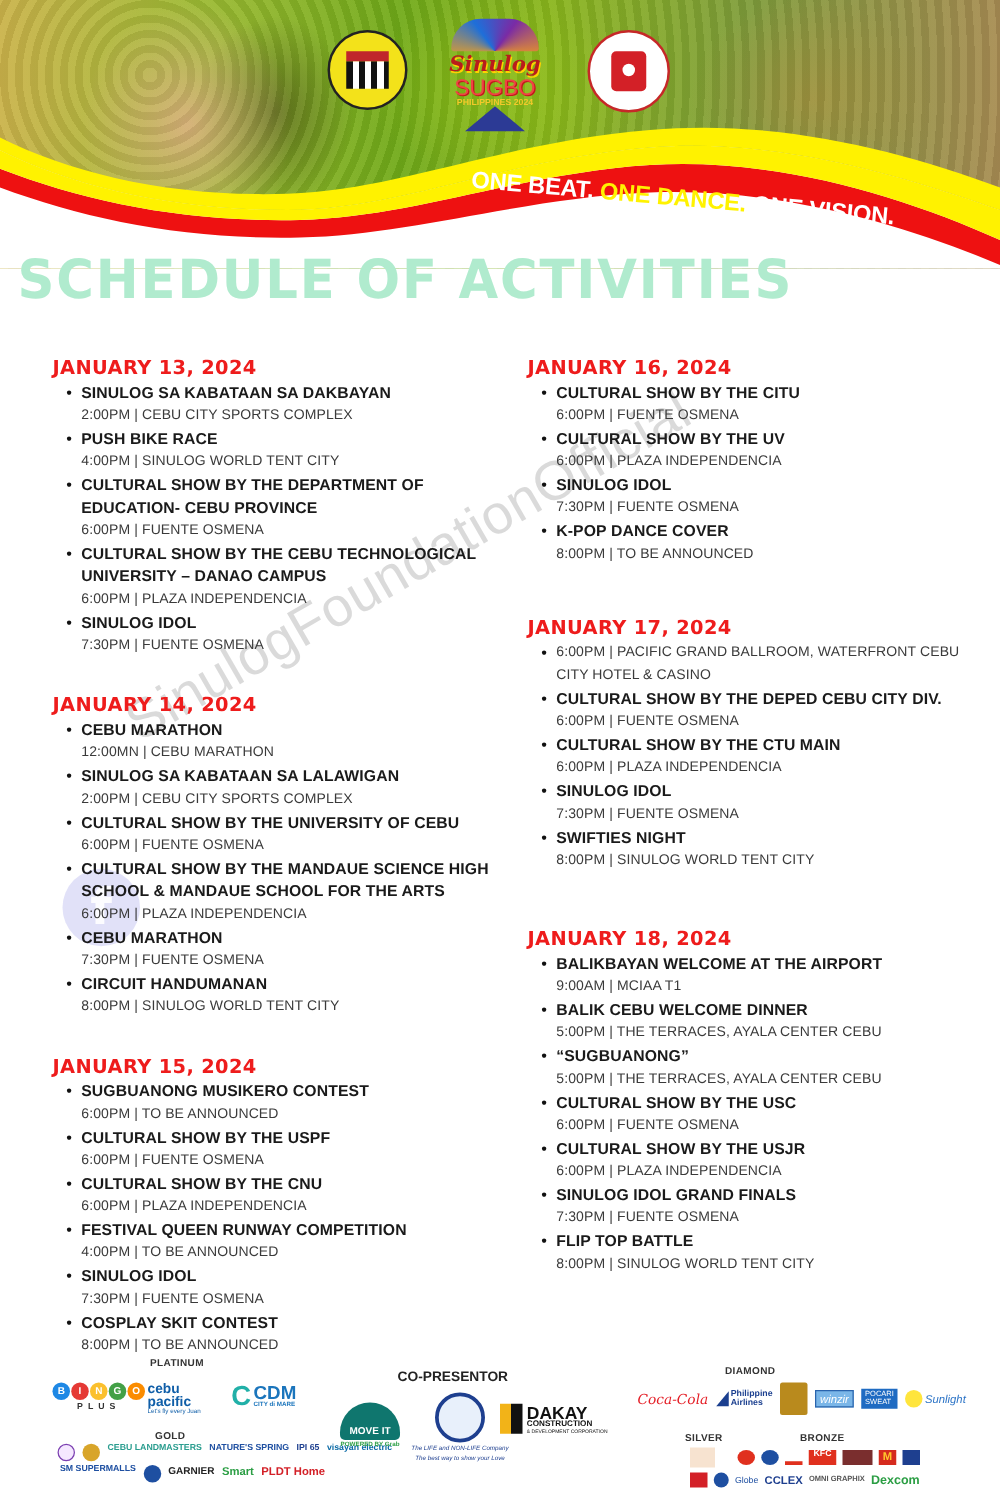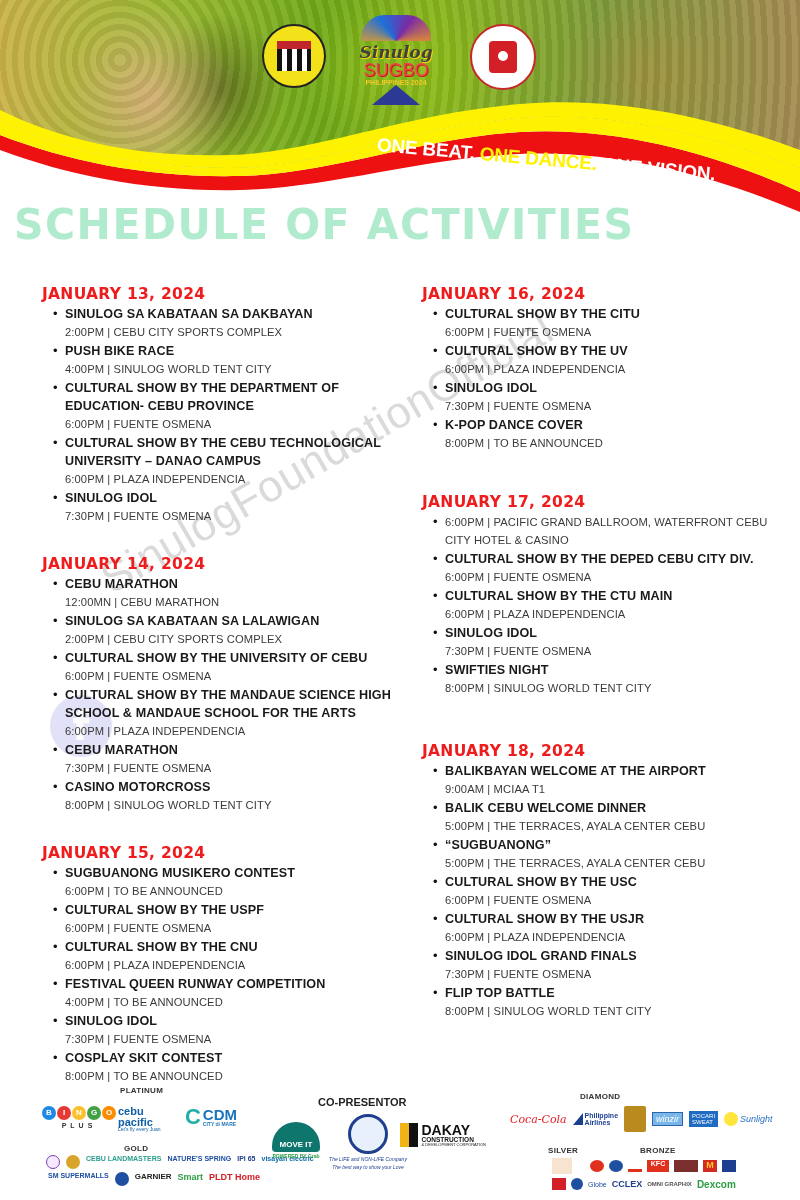--- a/index.html
+++ b/index.html
@@ -21,21 +21,21 @@
     content: ""; position: absolute; inset: 0;
     background: repeating-radial-gradient(circle at 120px 60px, rgba(255,255,200,0.08) 0 6px, rgba(0,0,0,0.05) 6px 12px);
   }
   .wave-svg { position: absolute; left: 0; top: 0; width: 800px; height: 215px; }
 
   .logo { position: absolute; display: flex; align-items: center; justify-content: center; border-radius: 50%; }
   .logo-cebu { left: 262px; top: 24px; width: 64px; height: 64px; background: #f3e21a; border: 2px solid #222; }
   .logo-cebu .inner { width: 34px; height: 30px; background:
       repeating-linear-gradient(90deg, #111 0 5px, #fff 5px 10px); border-top: 8px solid #c0262b; }
   .logo-sinulog { left: 355px; top: 10px; width: 82px; height: 100px; border-radius: 8px; flex-direction: column; }
-  .logo-sinulog .t1 { font-family: "DejaVu Serif", serif; font-weight: bold; font-style: italic; color: #404040; font-size: 17px; text-shadow: 1px 1px 0 #ffd200; line-height: 1; }
+  .logo-sinulog .t1 { font-family: "DejaVu Serif", serif; font-weight: bold; font-style: italic; color: #b91c1c; font-size: 17px; text-shadow: 1px 1px 0 #ffd200; line-height: 1; }
   .logo-sinulog .t2 { font-weight: normal; color: #ef4444; font-size: 18px; text-shadow: 1px 1px 0 #c4171d; line-height: 1; }
   .logo-sinulog .t3 { font-weight: bold; color: #f4c92a; font-size: 7px; line-height: 1.1; }
   .logo-sinulog .crown { width: 70px; height: 26px; border-radius: 40px 40px 4px 4px;
       background: conic-gradient(from 180deg at 50% 100%, #e61d2b, #f6a21a, #1e6fd9, #7a2ba5, #f6a21a, #e61d2b); margin-bottom: 3px; }
   .logo-sinulog .tri { width: 0; height: 0; border-left: 24px solid transparent; border-right: 24px solid transparent; border-bottom: 20px solid #2c3a95; margin-top: -2px; }
   .logo-found { left: 470px; top: 24px; width: 66px; height: 66px; background: #fff; border: 2px solid #c62828; }
   .logo-found .inner { width: 28px; height: 32px; background: #d32027; border-radius: 4px; position: relative; }
   .logo-found .inner::after { content: ""; position: absolute; left: 9px; top: 10px; width: 10px; height: 10px; background: #fff; border-radius: 50%; }
 
   .tagline { position: absolute; left: 378px; top: 134px; width: 380px; transform: rotate(5deg); transform-origin: 0 0;
@@ -194,21 +194,21 @@
         </li>
       <li class="event">
           <div class="ev-name">CULTURAL SHOW BY THE MANDAUE SCIENCE HIGH SCHOOL &amp; MANDAUE SCHOOL FOR THE ARTS</div>
           <div class="ev-detail">6:00PM | PLAZA INDEPENDENCIA</div>
         </li>
       <li class="event">
           <div class="ev-name">CEBU MARATHON</div>
           <div class="ev-detail">7:30PM | FUENTE OSMENA</div>
         </li>
       <li class="event">
-          <div class="ev-name">CASINO MOTORCROSS</div>
+          <div class="ev-name">CIRCUIT HANDUMANAN</div>
           <div class="ev-detail">8:00PM | SINULOG WORLD TENT CITY</div>
         </li>
     </ul>
   </div>
 
   <div class="day">
     <div class="day-title">JANUARY 15, 2024</div>
     <ul class="events">
       <li class="event">
           <div class="ev-name">SUGBUANONG MUSIKERO CONTEST</div>

